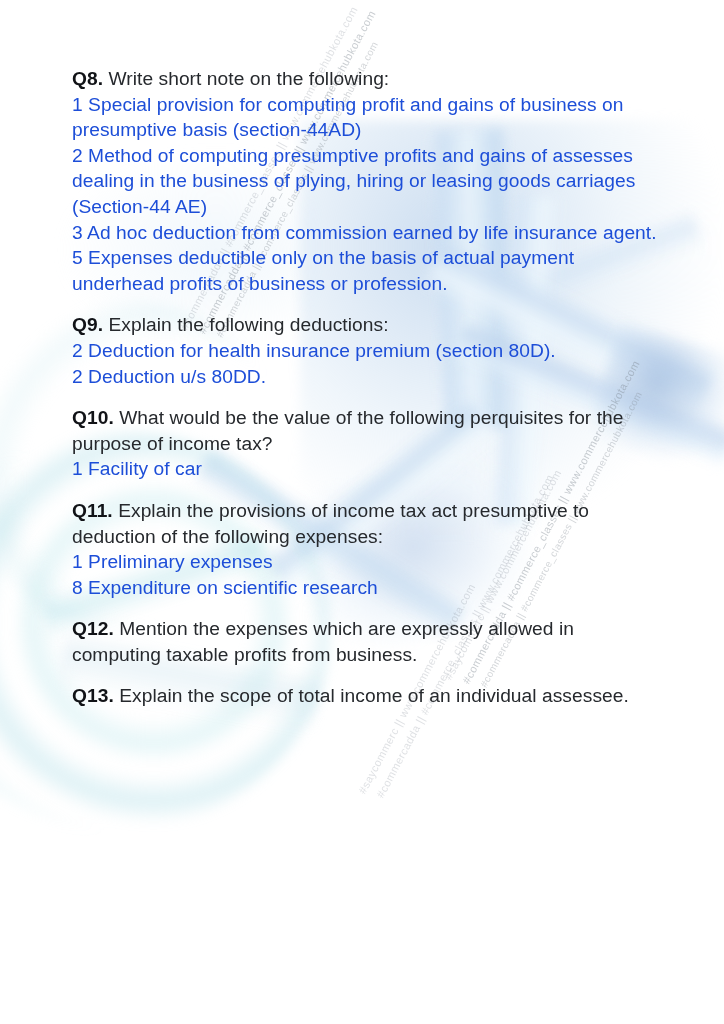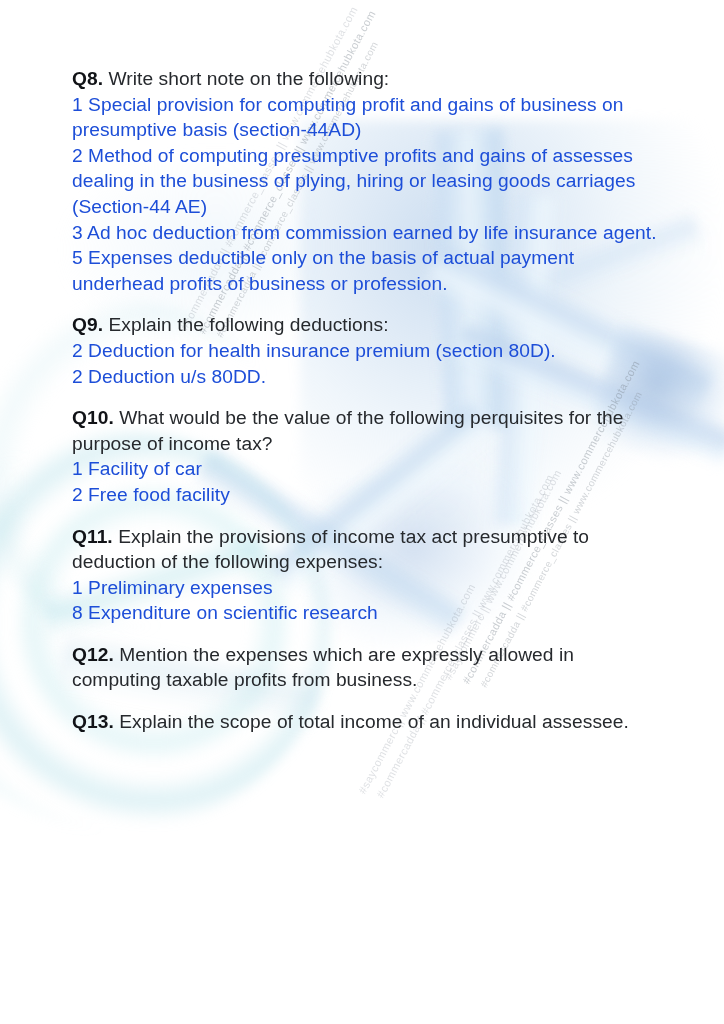--- a/index.html
+++ b/index.html
@@ -326,21 +326,20 @@
 
     <div class="qblock">
       <div class="line"><span class="qlabel">Q9.</span> <span>Explain the following deductions:</span></div>
       <div class="line sub">2 Deduction for health insurance premium (section 80D).</div>
       <div class="line sub">2 Deduction u/s 80DD.</div>
     </div>
 
     <div class="qblock">
       <div class="line"><span class="qlabel">Q10.</span> <span>What would be the value of the following perquisites for the purpose of income tax?</span></div>
       <div class="line sub">1 Facility of car</div>
-      <div class="line sub">2 Free food facility</div>
     </div>
 
     <div class="qblock">
       <div class="line"><span class="qlabel">Q11.</span> <span>Explain the provisions of income tax act presumptive to deduction of the following expenses:</span></div>
       <div class="line sub">1 Preliminary expenses</div>
       <div class="line sub">8 Expenditure on scientific research</div>
     </div>
 
     <div class="qblock">
       <div class="line"><span class="qlabel">Q12.</span> <span>Mention the expenses which are expressly allowed in computing taxable profits from business.</span></div>

